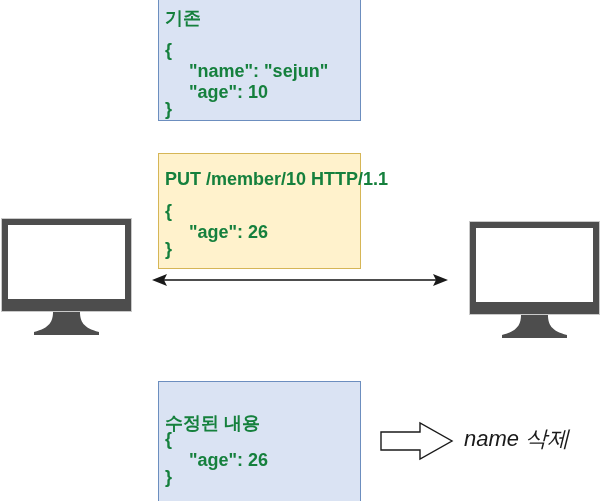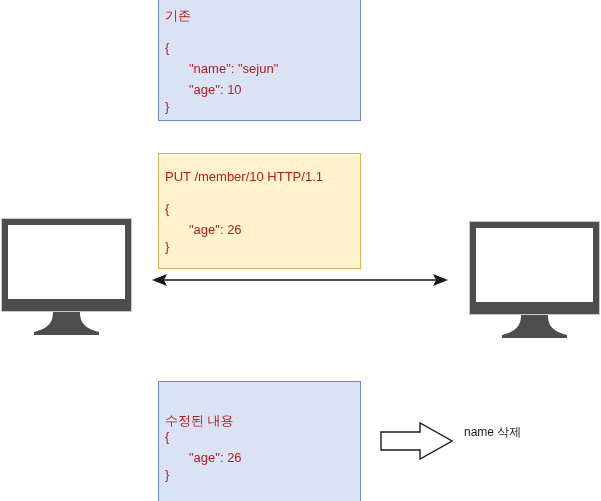--- a/index.html
+++ b/index.html
@@ -30,22 +30,23 @@
     font-size: 13.5px;
     line-height: 1.0;
     color: #1a1a1a;
     padding: 0;
   }
   .note .line {
     position: absolute;
     left: 6px;
     white-space: pre;
     font-family: "Liberation Sans", sans-serif;
-    font-size: 13px;
-    color: #b91c1c;
+    font-size: 18px;
+    color: #15803d;
+    font-weight: bold;
   }
   .note .indent {
     left: 30px;
   }
 
   .box-existing {
     left: 158px;
     top: -2px;
     width: 203px;
     height: 123px;
@@ -108,24 +109,25 @@
     top: 420px;
     width: 76px;
     height: 42px;
   }
 
   
   .caption {
     position: absolute;
     left: 464px;
     top: 424px;
-    font-size: 12px;
+    font-size: 22px;
     color: #1a1a1a;
     white-space: pre;
     font-family: "Liberation Sans", sans-serif;
+    font-style: italic;
   }
 </style>
 </head>
 <body>
 
 <div id="canvas">
 
   <div class="note box-existing">
     <span class="line l1">기존</span>
     <span class="line l2">{</span>

